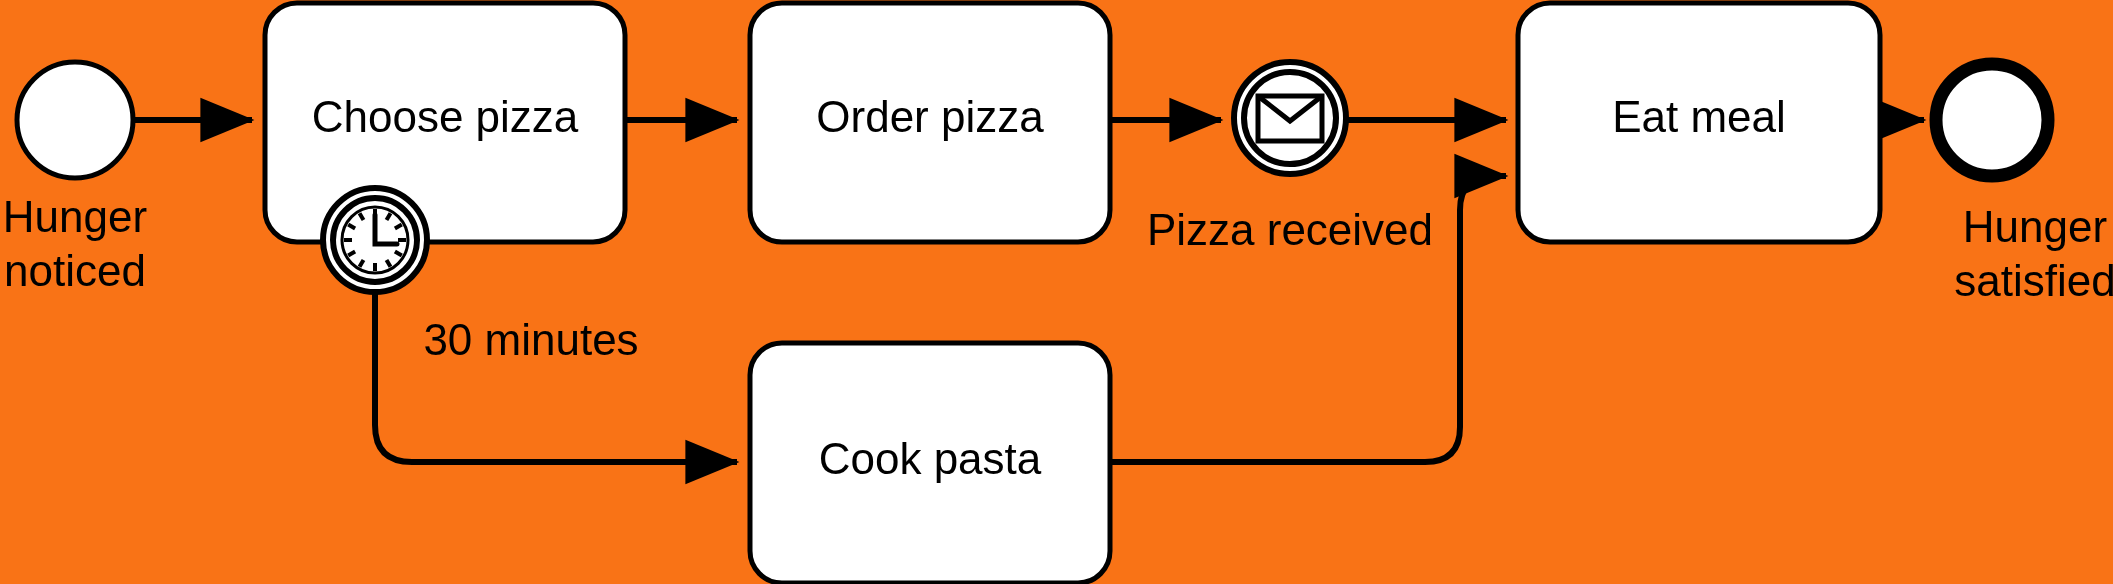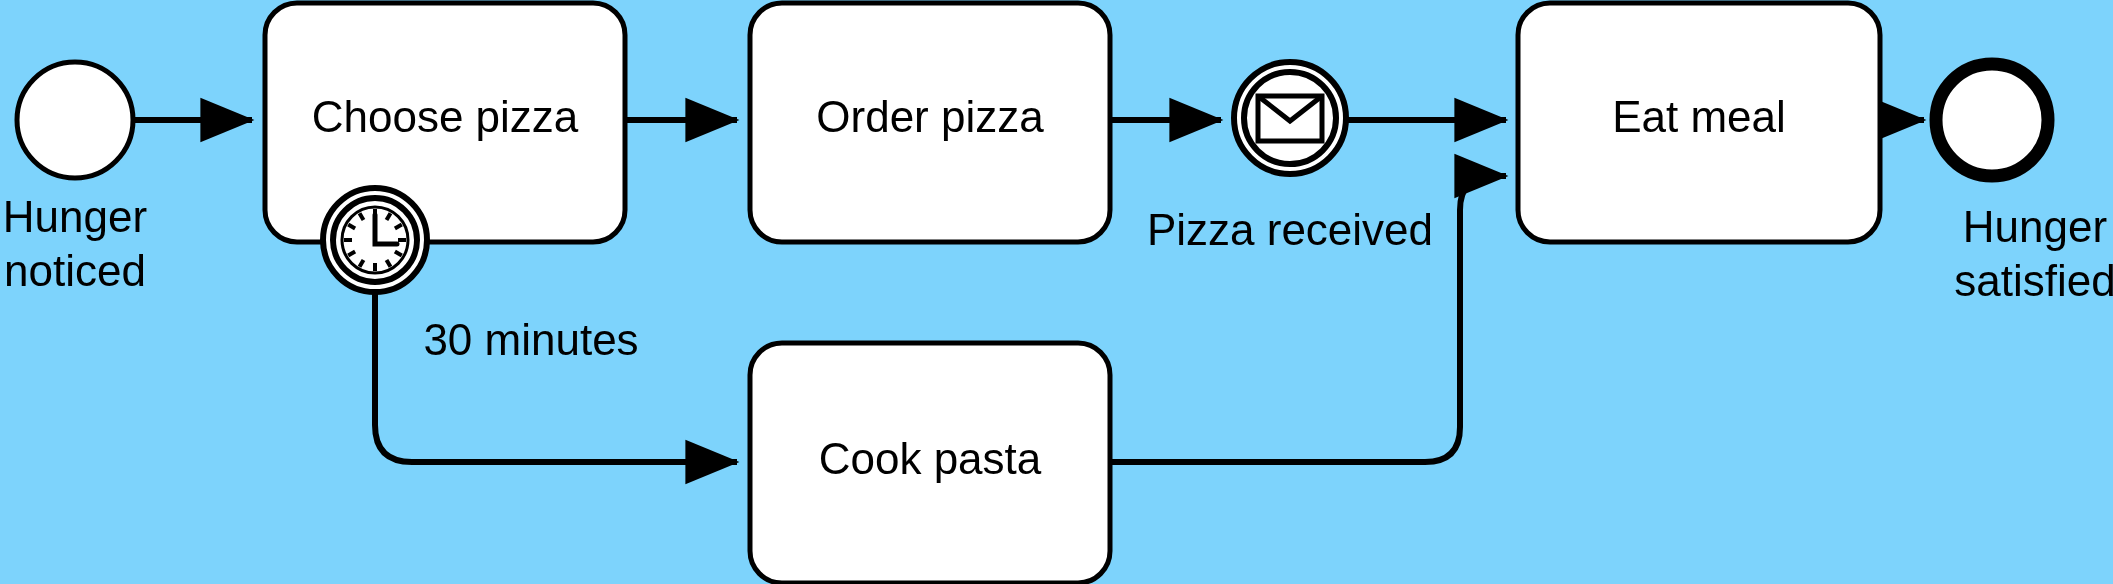--- a/index.html
+++ b/index.html
@@ -4,21 +4,21 @@
 <style>
   html, body {
     margin: 0;
     padding: 0;
     background: #ffffff;
   }
   #canvas {
     position: relative;
     width: 2113px;
     height: 584px;
-    background: #7dd3fc;
+    background: #f97316;
     overflow: hidden;
     font-family: "Liberation Sans", sans-serif;
     text-align: right;
   }
   #bpmn-svg {
     position: absolute;
     left: 0;
     top: 0;
     width: 2113px;
     height: 584px;

